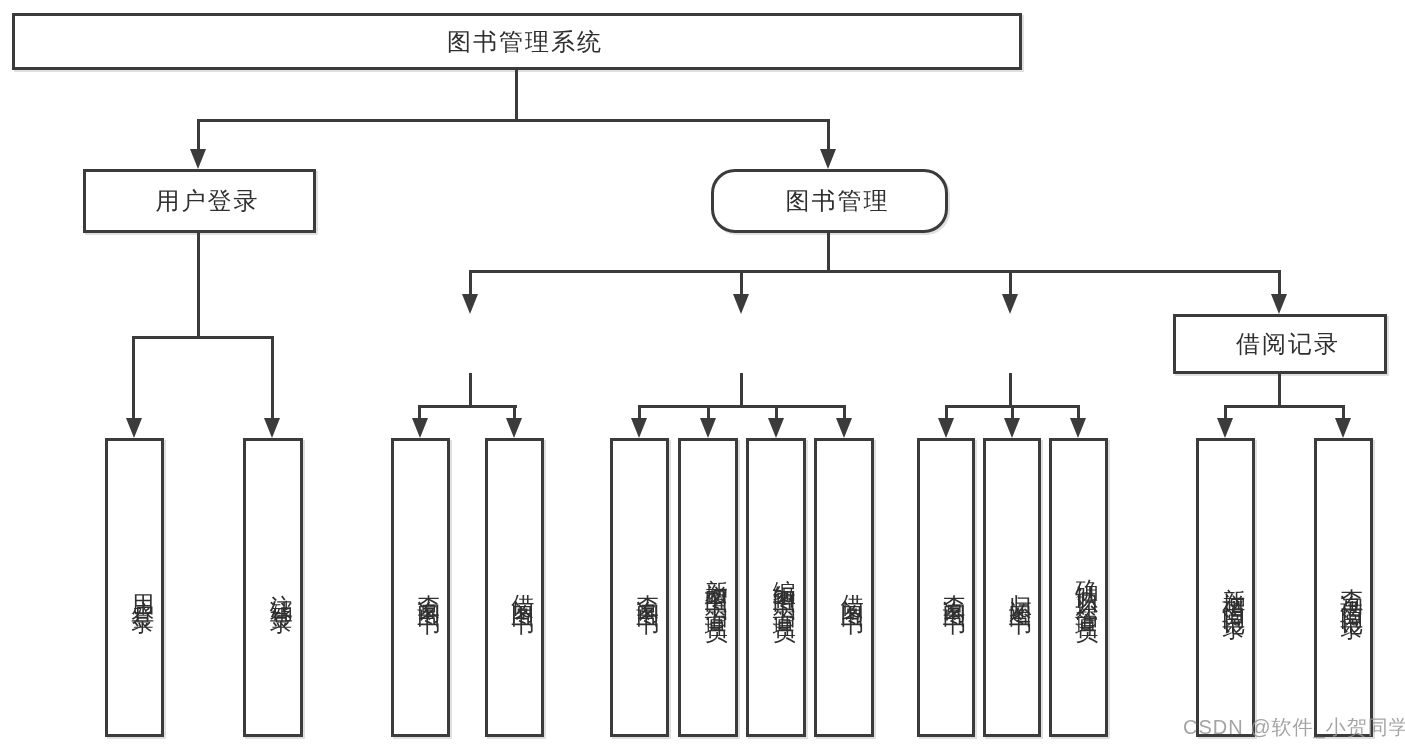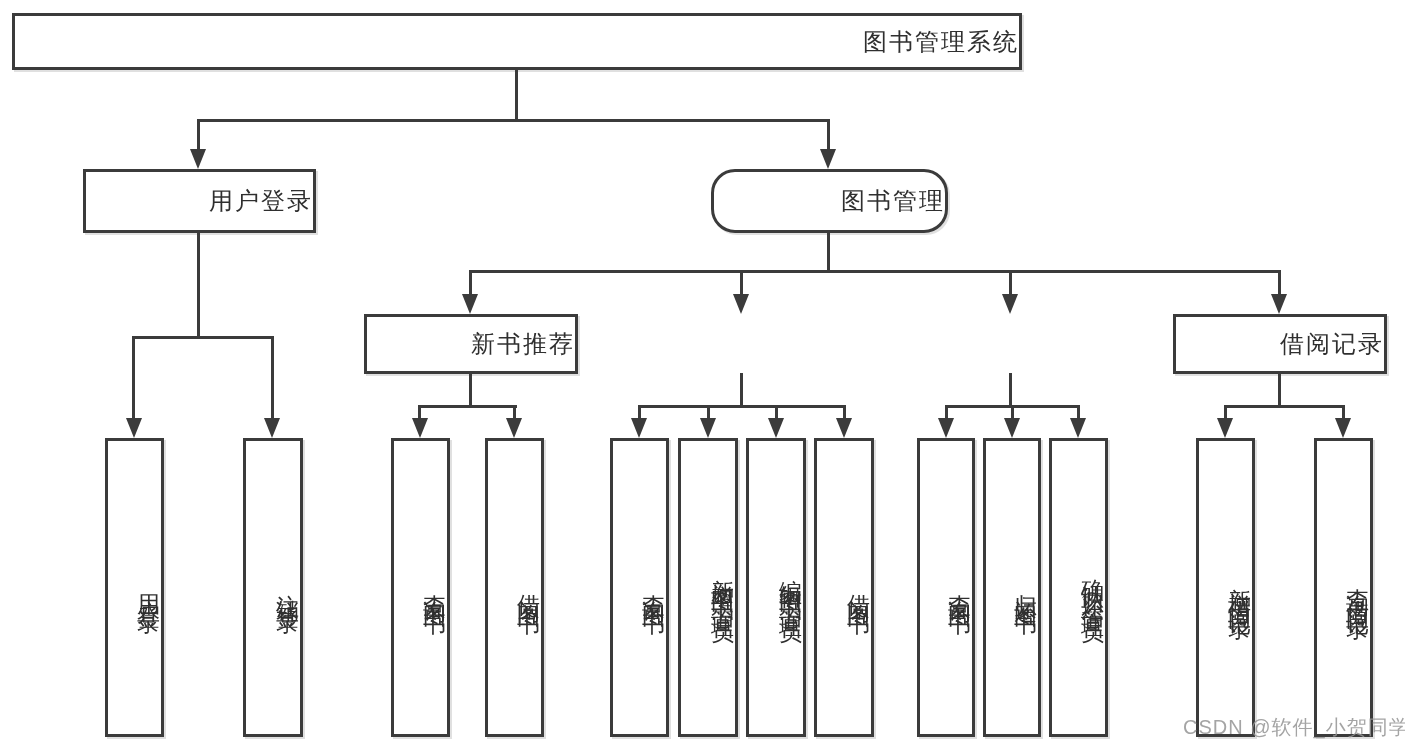--- a/index.html
+++ b/index.html
@@ -11,21 +11,21 @@
     color:#2f2f2f;
     overflow:hidden;
   }
   .node{
     position:absolute;
     box-sizing:border-box;
     border:3px solid #3b3b3b;
     background:#ffffff;
     display:flex;
     align-items:center;
-    justify-content:flex-end;
+    justify-content:center;
     box-shadow:2px 2px 0 rgba(0,0,0,0.12);
     padding-left:16px;
   }
   .hnode{font-size:24px;letter-spacing:2px;line-height:1;}
   .vnode span{
     writing-mode:vertical-rl;
     text-orientation:mixed;
     font-size:23px;
     letter-spacing:6px;
     line-height:1.1;
@@ -82,23 +82,20 @@
   <div class="ln" style="left:469px;top:270px;width:812px;height:3px;"></div>
   <div class="ln" style="left:469px;top:270px;width:3px;height:27px;"></div>
   <div class="arrow" style="left:462px;top:294px;"></div>
   <div class="ln" style="left:740px;top:270px;width:3px;height:27px;"></div>
   <div class="arrow" style="left:733px;top:294px;"></div>
   <div class="ln" style="left:1009px;top:270px;width:3px;height:27px;"></div>
   <div class="arrow" style="left:1002px;top:294px;"></div>
   <div class="ln" style="left:1278px;top:270px;width:3px;height:27px;"></div>
   <div class="arrow" style="left:1271px;top:294px;"></div>
 
-  <div class="node hnode" style="left:364px;top:314px;width:214px;height:60px;">
-    <span>新书推荐</span>
-  </div>
   <div class="node hnode" style="left:1173px;top:314px;width:214px;height:60px;">
     <span>借阅记录</span>
   </div>
 
   <div class="ln" style="left:469px;top:373px;width:3px;height:35px;"></div>
   <div class="ln" style="left:418px;top:405px;width:99px;height:3px;"></div>
   <div class="ln" style="left:418px;top:405px;width:3px;height:15px;"></div>
   <div class="arrow" style="left:412px;top:418px;"></div>
   <div class="ln" style="left:513px;top:405px;width:3px;height:15px;"></div>
   <div class="arrow" style="left:506px;top:418px;"></div>

